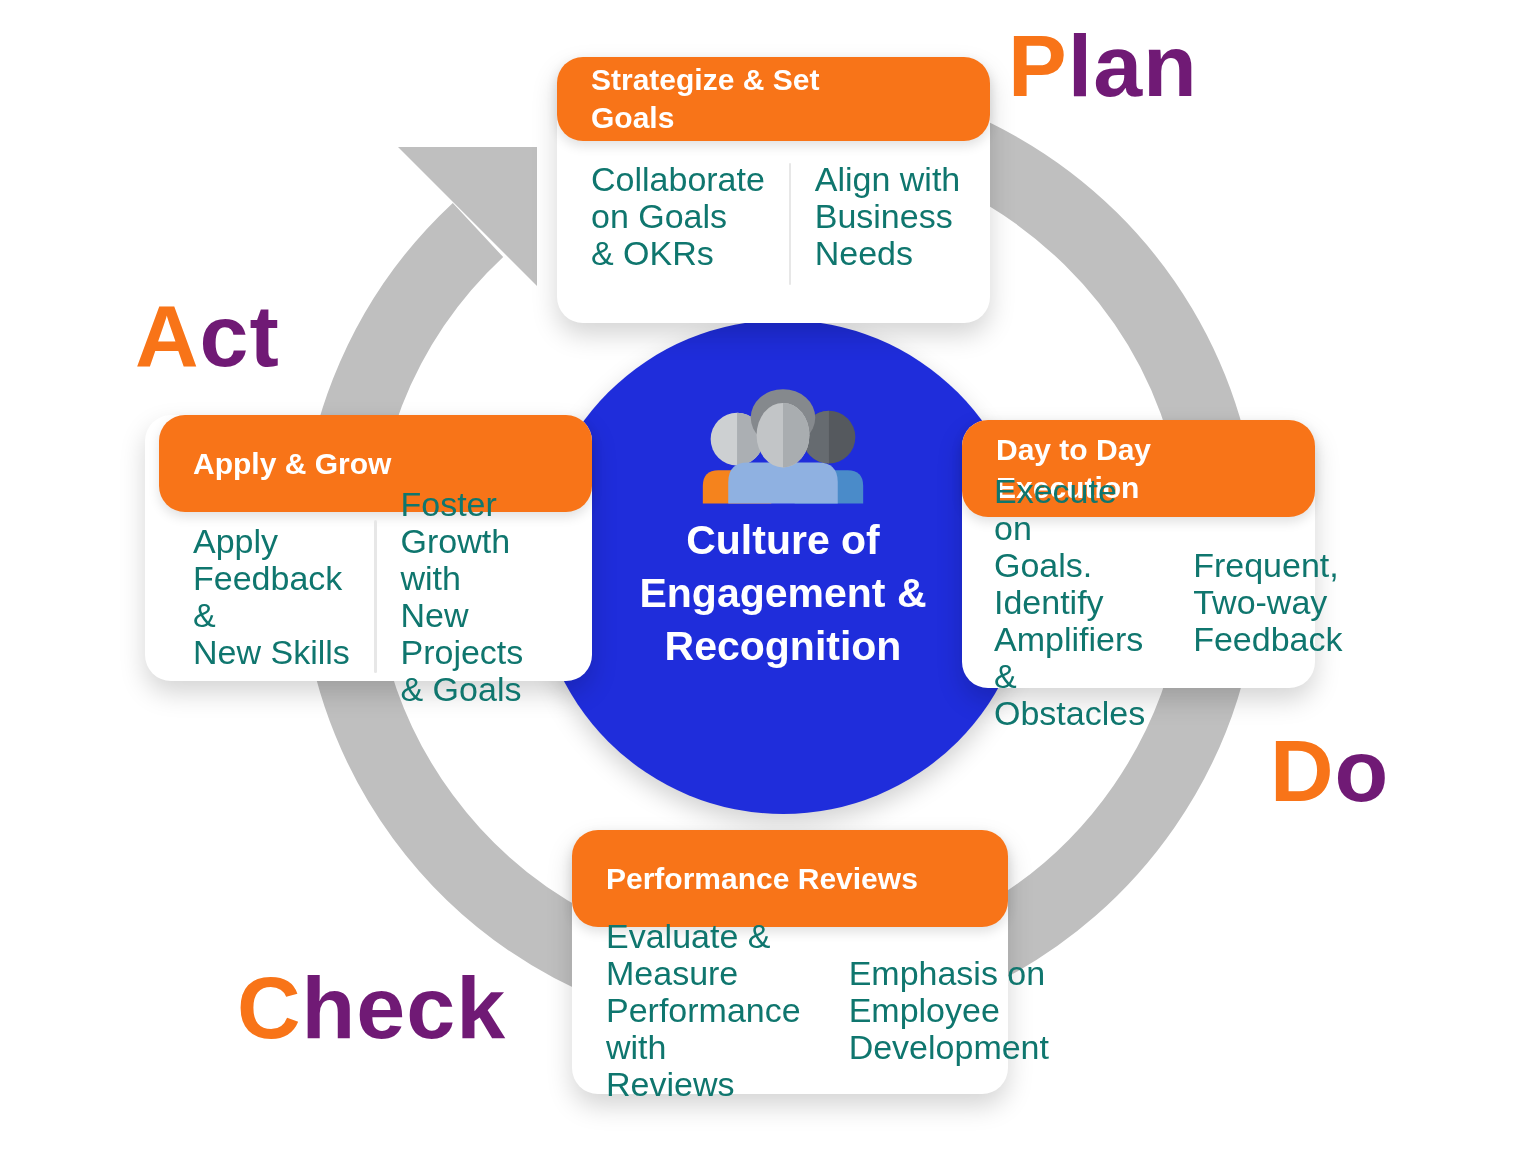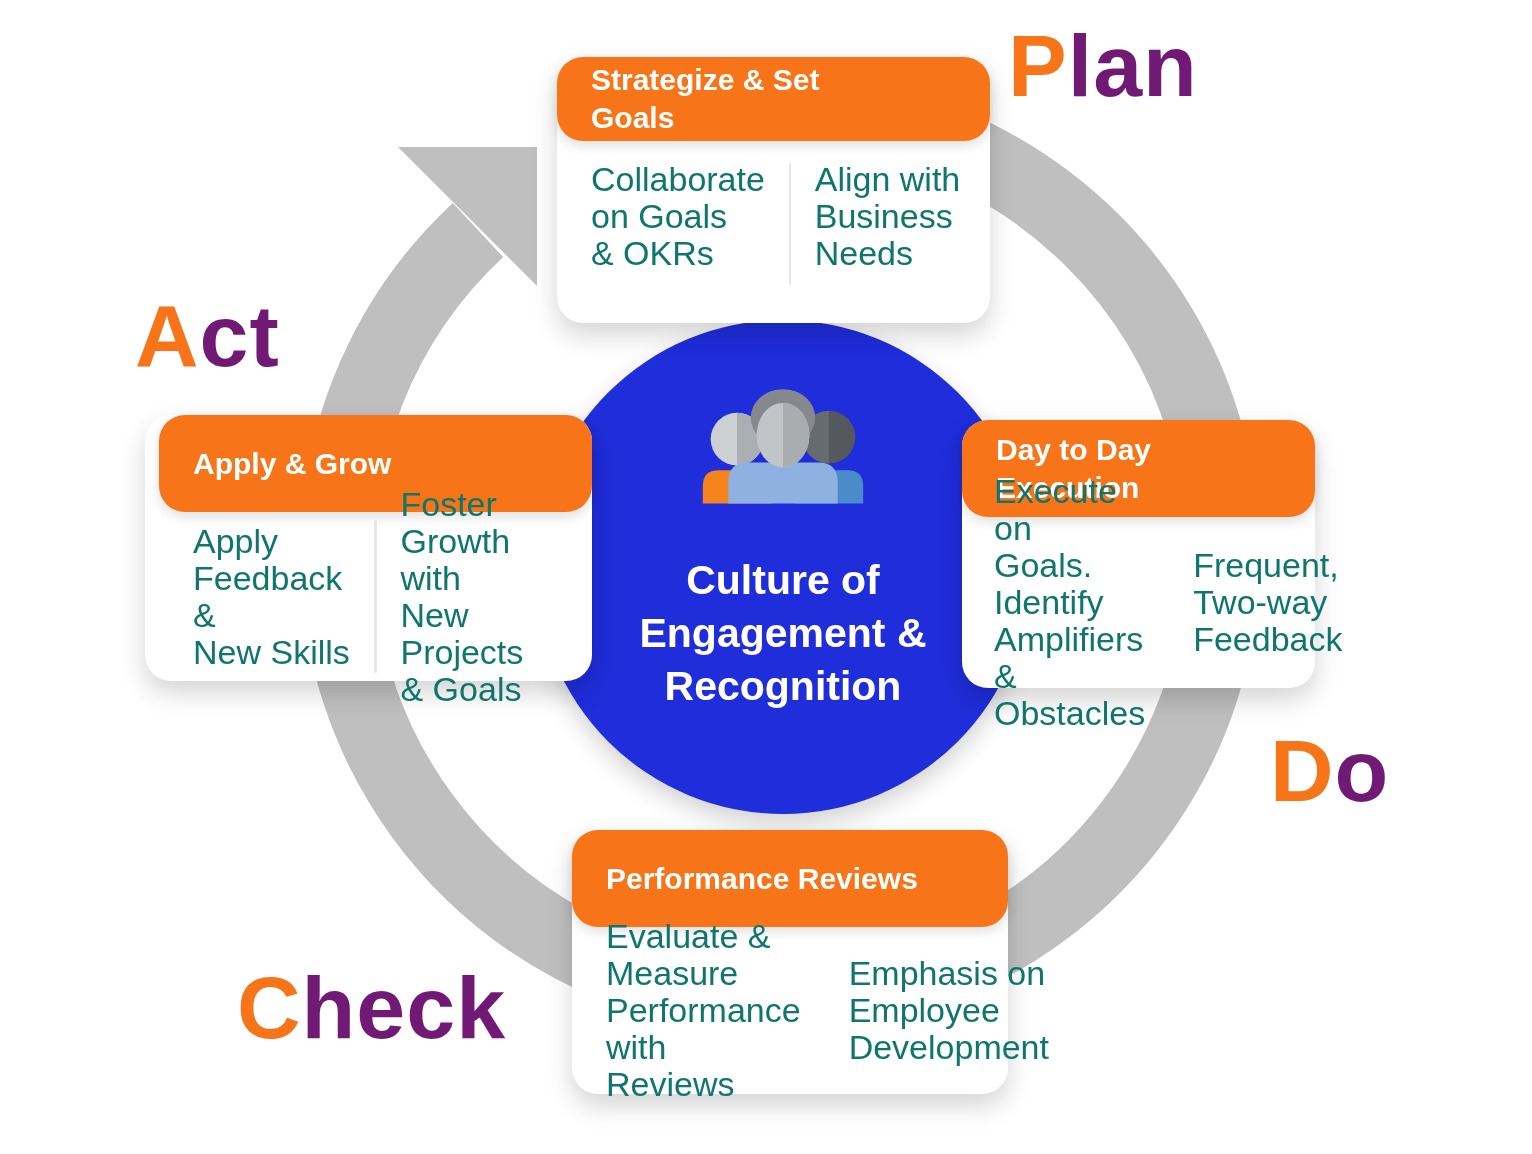--- a/index.html
+++ b/index.html
@@ -10,21 +10,20 @@
   
   .ring{position:absolute;left:0;top:0;z-index:1;}
   .ring-arc{fill:none;stroke:#BFBFBF;stroke-width:74px;}
   .ring-head{fill:#BFBFBF;}
   
   .hub{
     position:absolute;left:536px;top:320px;width:494px;height:494px;
     border-radius:50%;background:#1F2DDB;z-index:2;
     display:flex;flex-direction:column;align-items:center;
     box-shadow:0 10px 24px rgba(0,0,0,0.18);
-    gap:40px;
   }
   .team{margin-top:60px;}
   .hub-title{
     margin-top:10px;color:#ffffff;font-weight:bold;font-size:41px;
     line-height:53px;text-align:center;white-space:pre-wrap;
   }
   
   .card{
     position:absolute;background:#ffffff;border-radius:26px;z-index:3;
     box-shadow:0 12px 26px rgba(0,0,0,0.17);

